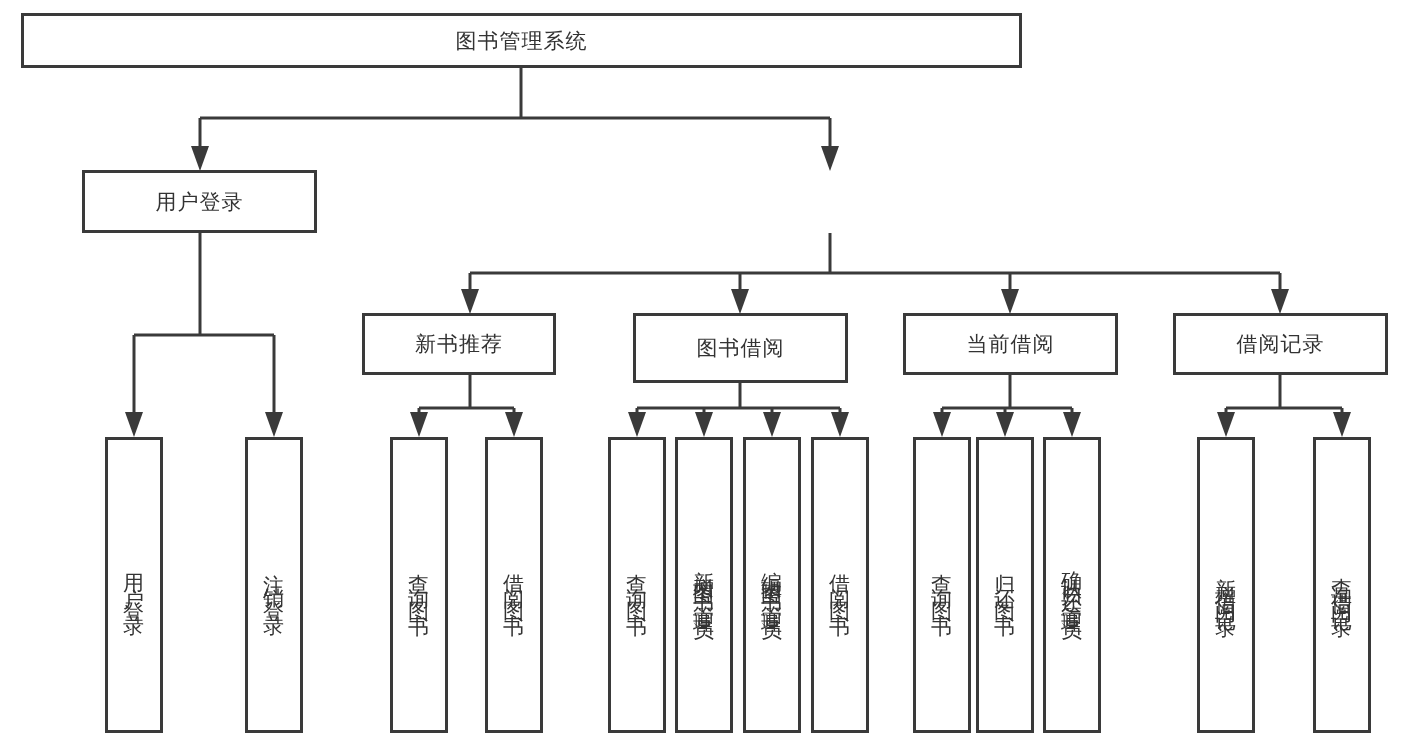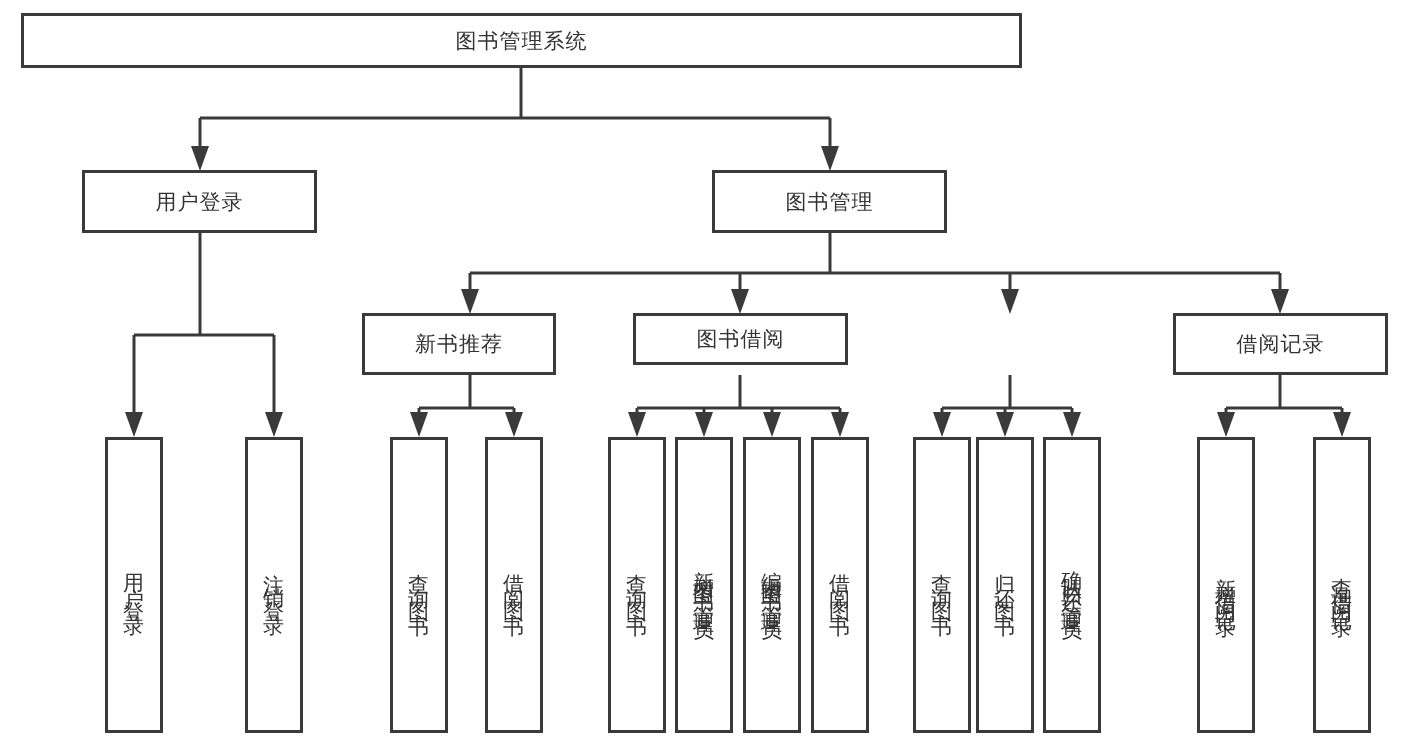--- a/index.html
+++ b/index.html
@@ -123,29 +123,29 @@
     </g>
   </svg>
 
   <div class="box" style="left:21px;top:13px;width:1001px;height:55px">
     <span class="hlabel">图书管理系统</span>
   </div>
 
   <div class="box" style="left:82px;top:170px;width:235px;height:63px">
     <span class="hlabel">用户登录</span>
   </div>
-  <div class="box" style="left:712px;top:170px;width:235px;height:63px">
-    <span class="hlabel">图书管理</span>
-  </div>
 
   <div class="box" style="left:362px;top:313px;width:194px;height:62px">
     <span class="hlabel">新书推荐</span>
   </div>
-  <div class="box" style="left:633px;top:313px;width:215px;height:52px">
+  <div class="box" style="left:633px;top:313px;width:215px;height:70px">
     <span class="hlabel">图书借阅</span>
+  </div>
+  <div class="box" style="left:903px;top:313px;width:215px;height:62px">
+    <span class="hlabel">当前借阅</span>
   </div>
   <div class="box" style="left:1173px;top:313px;width:215px;height:62px">
     <span class="hlabel">借阅记录</span>
   </div>
 
   <div class="box" style="left:105px;top:437px;width:58px;height:296px">
     <span class="vlabel sp-wide">用户登录</span>
   </div>
   <div class="box" style="left:245px;top:437px;width:58px;height:296px">
     <span class="vlabel sp-wide">注销登录</span>

